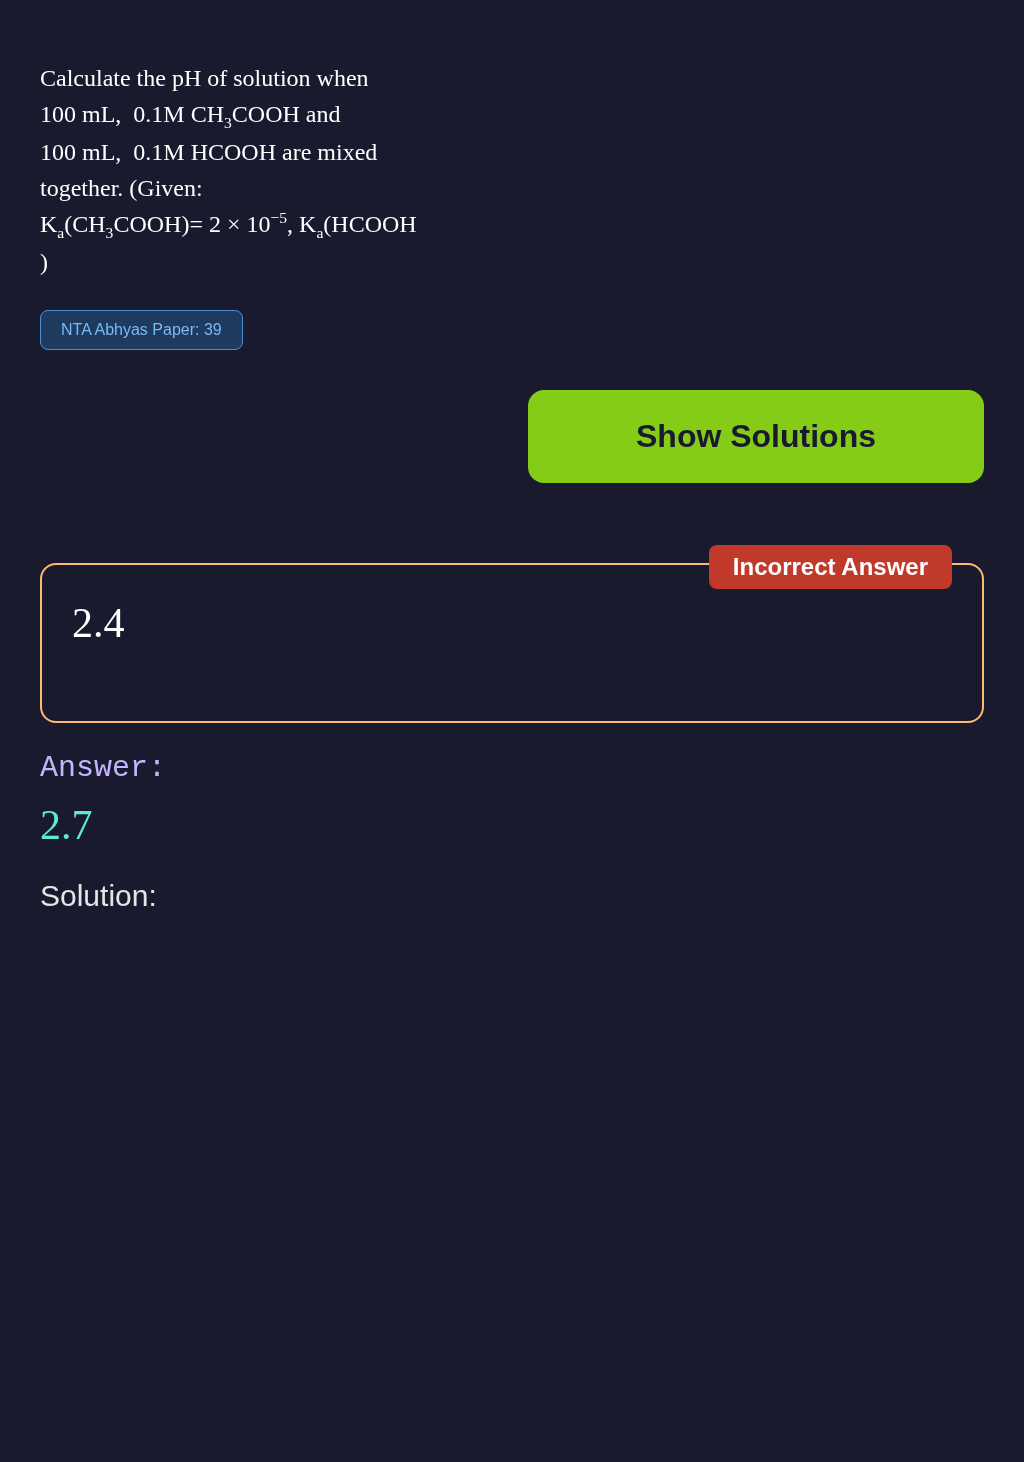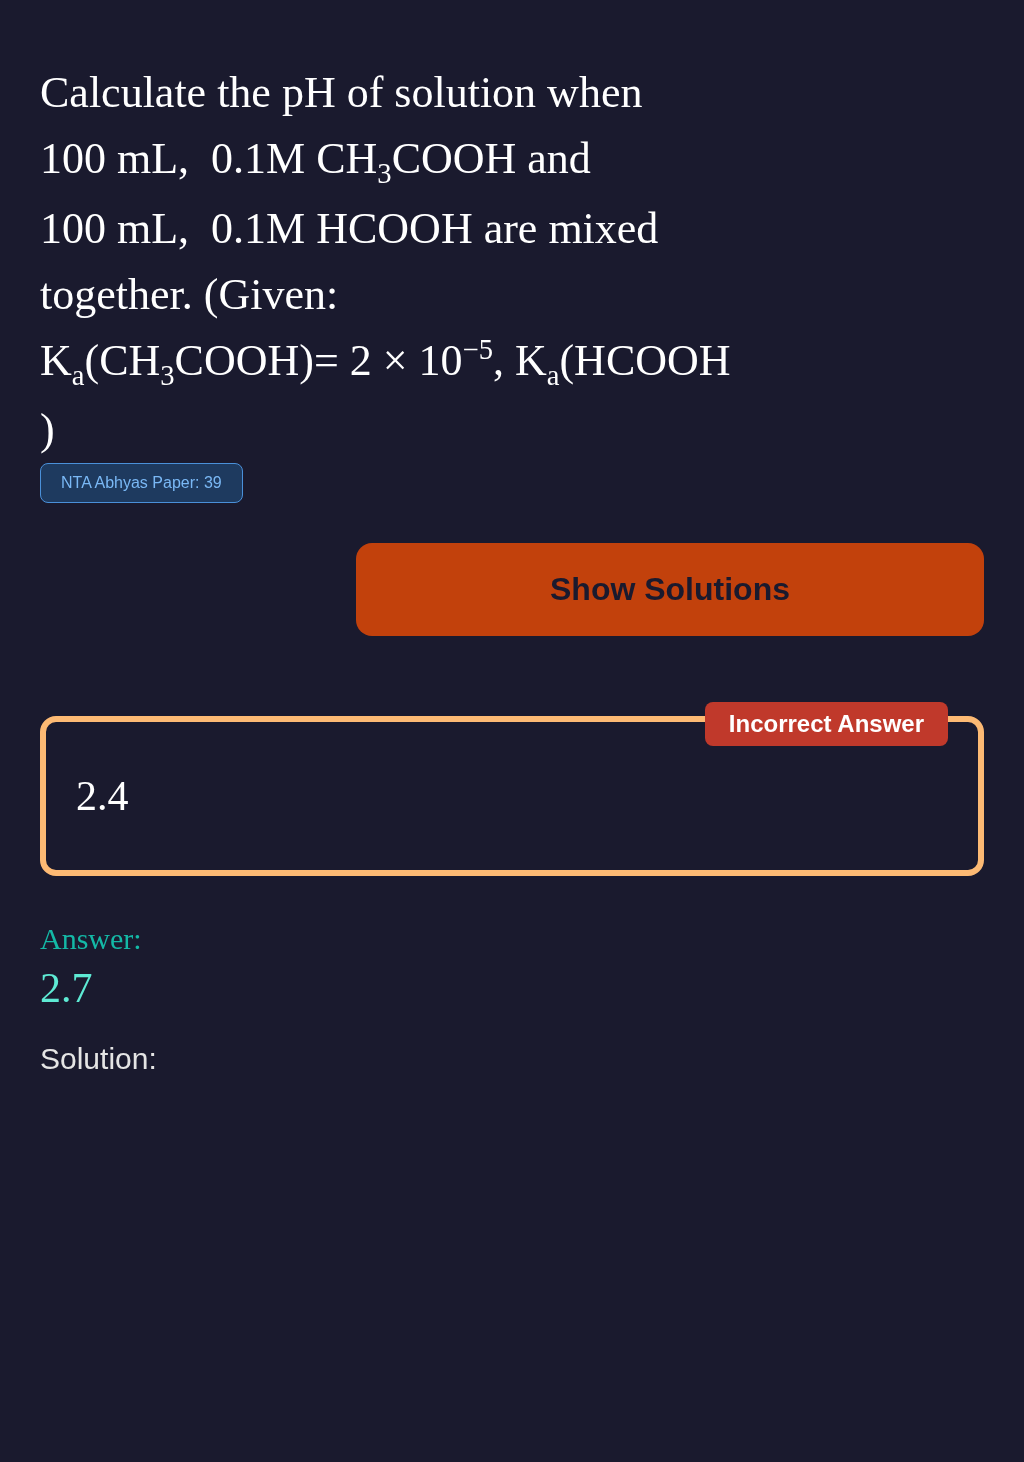--- a/index.html
+++ b/index.html
@@ -15,59 +15,60 @@
       width: 1024px;
       min-height: 1462px;
       padding: 40px 40px;
     }
 
     .question-container {
       padding: 20px 0;
     }
 
     .question-text {
-      font-size: 44px;
+      font-size: 24px;
       line-height: 1.5;
       color: #ffffff;
+      margin-bottom: 30px;
     }
 
     .tag-badge {
       display: inline-block;
       background-color: #1e3a5f;
       border: 1.5px solid #4a90d9;
       border-radius: 8px;
       color: #7ab8f5;
       font-size: 16px;
       padding: 10px 20px;
       margin-bottom: 40px;
       font-family: Arial, sans-serif;
     }
 
     .show-solutions-btn {
       display: block;
       margin-left: auto;
-      background-color: #c2410c;
+      background-color: #84cc16;
       color: #1a1a2e;
       font-size: 32px;
       font-weight: bold;
       border: none;
       border-radius: 16px;
       padding: 28px 60px;
       cursor: pointer;
-      width: 628px;
+      width: 456px;
       text-align: center;
       margin-bottom: 40px;
     }
 
     .answer-box-wrapper {
       position: relative;
-      border: 6px solid #fdba74;
+      border: 2px solid #fdba74;
       border-radius: 16px;
-      padding: 30px 30px 30px 30px;
-      margin-bottom: 46px;
+      padding: 14px 30px 30px 30px;
+      margin-bottom: 28px;
       min-height: 160px;
     }
 
     .incorrect-badge {
       position: absolute;
       top: -20px;
       right: 30px;
       background-color: #c0392b;
       color: #ffffff;
       font-size: 24px;
@@ -83,23 +84,23 @@
       padding-top: 20px;
       font-family: Liberation Serif, serif;
     }
 
     .answer-section {
       margin-bottom: 20px;
     }
 
     .answer-label {
       font-size: 30px;
-      color: #14b8a6;
-      font-family: Liberation Serif, serif;
-      margin-bottom: 8px;
+      color: #c4b5fd;
+      font-family: Liberation Mono, monospace;
+      margin-bottom: 16px;
     }
 
     .correct-answer {
       font-size: 42px;
       color: #5eead4;
       font-family: 'Georgia', serif;
       margin-bottom: 30px;
     }
 
     .solution-label {

